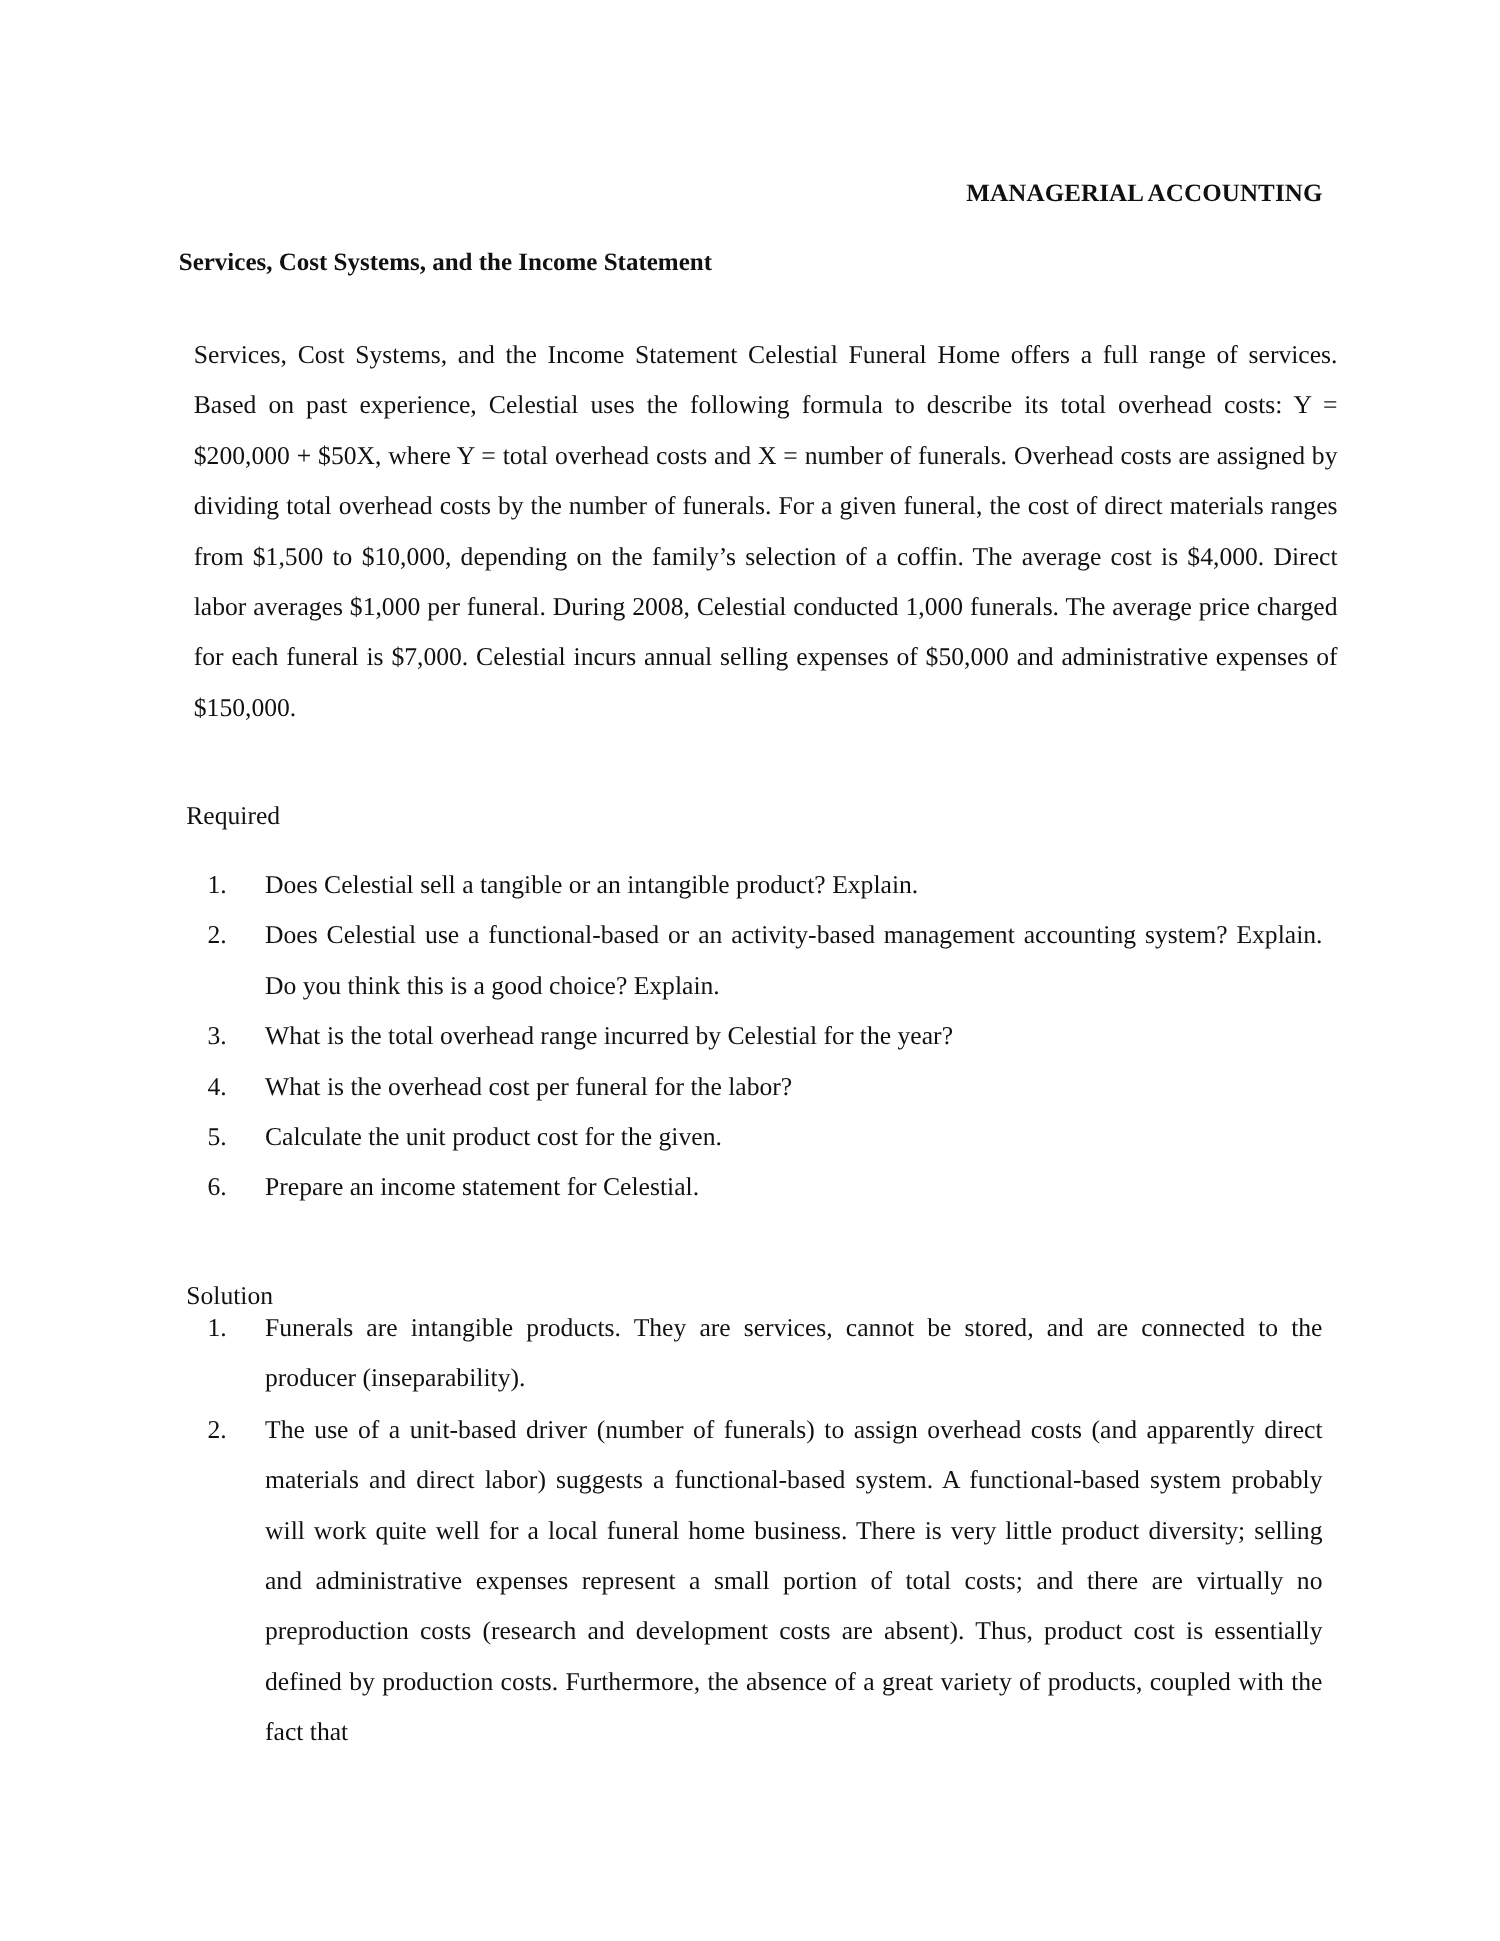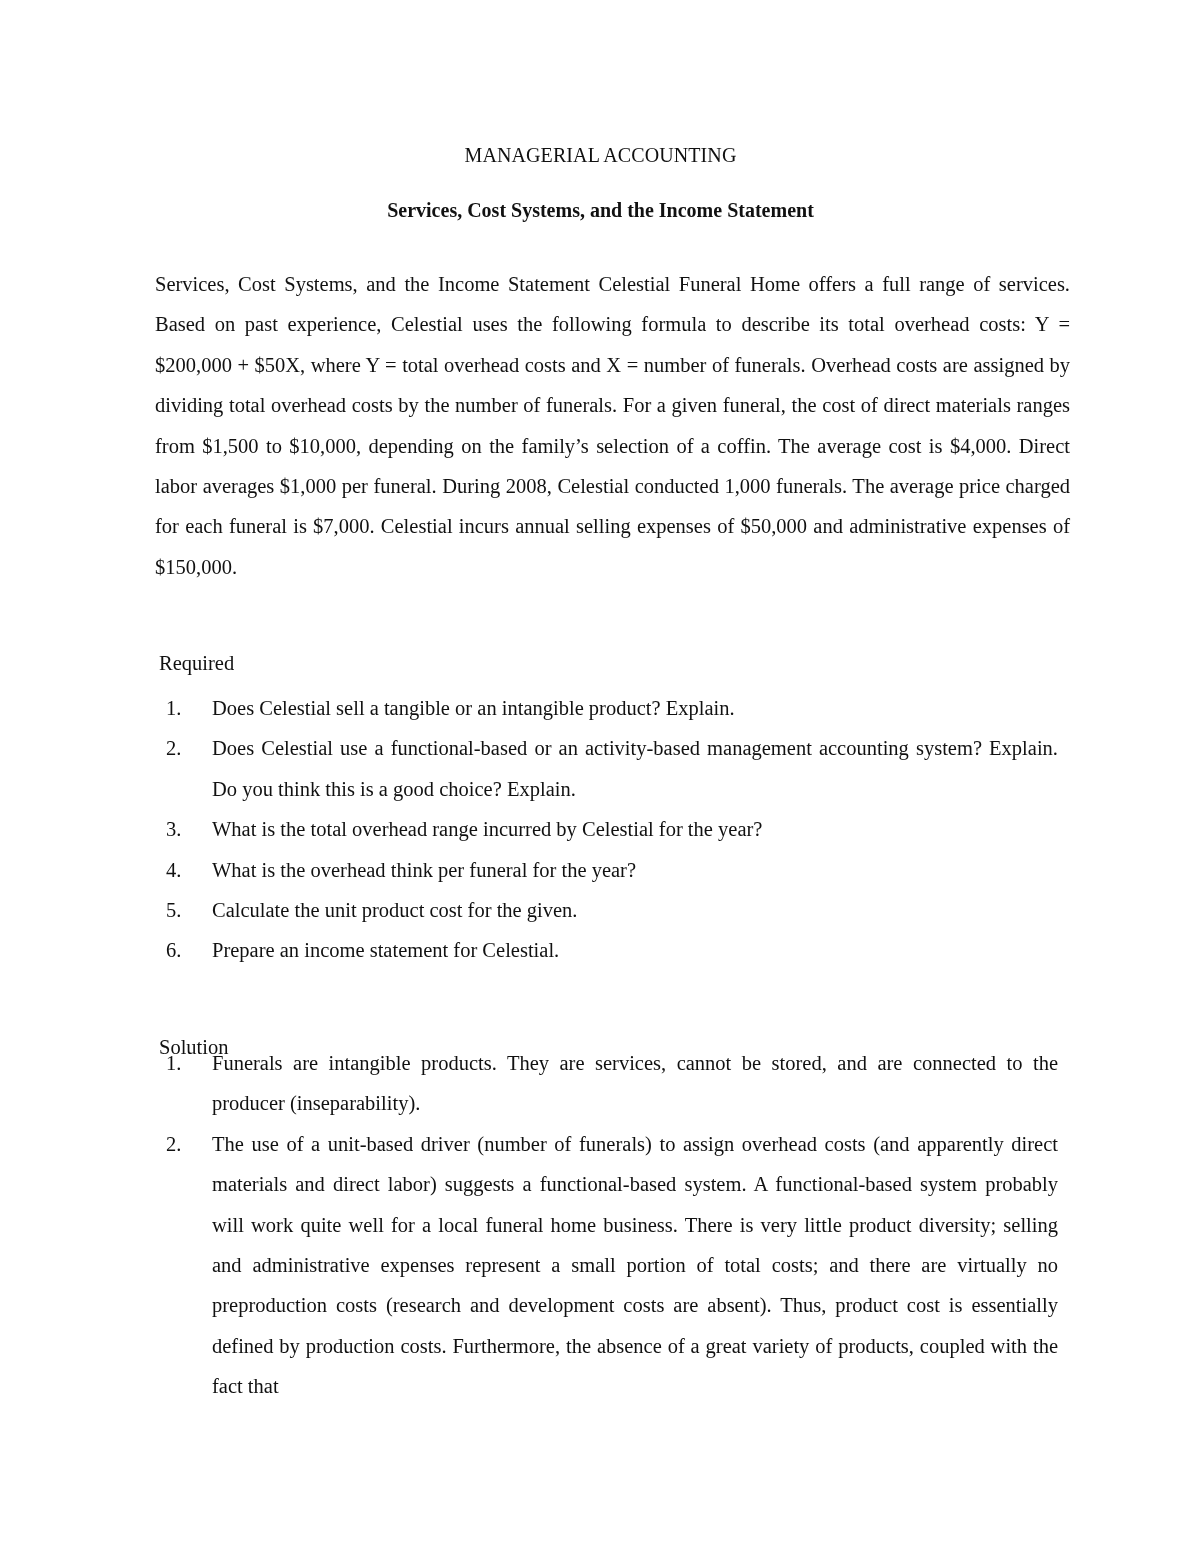--- a/index.html
+++ b/index.html
@@ -4,33 +4,33 @@
   <style>
     html, body { margin: 0; padding: 0; background: #ffffff; }
     body {
       width: 1200px; height: 1553px; position: relative; overflow: hidden;
       font-family: "Liberation Serif", "DejaVu Serif", serif;
       color: #111111;
     }
     .page { position: absolute; left: 143px; top: 0; width: 915px; }
     .title {
       position: absolute; top: 144px; left: 0; width: 915px;
-      text-align: center; font-weight: normal; font-size: 20px; letter-spacing: 0.1px;
+      text-align: right; font-weight: bold; font-size: 20px; letter-spacing: 0.1px;
     }
     .subtitle {
       position: absolute; top: 199px; left: 0; width: 915px;
-      text-align: center; font-weight: bold; font-size: 20px;
+      text-align: left; font-weight: bold; font-size: 20px;
     }
     .para {
       position: absolute; top: 252px; left: 0; width: 915px;
       font-size: 20.5px; line-height: 40.4px; text-align: justify;
       text-align-last: left; margin: 12px;
     }
     .heading {
-      position: absolute; left: 0; font-size: 20.5px; margin: 16px;
+      position: absolute; left: 0; font-size: 20.5px; margin: 6px;
     }
     .required-heading { top: 636px; }
     .solution-heading { top: 1020px; }
     ol.list {
       position: absolute; left: 0; width: 915px; margin: 0; padding: 0;
       list-style: none; font-size: 20.5px; line-height: 40.4px;
     }
     ol.list li { position: relative; padding-left: 69px; margin-bottom: 0; }
     ol.list li .num {
       position: absolute; left: 23px; top: 0;
@@ -58,21 +58,21 @@
     <li>
       <span class="num">2.</span>
       <span class="text">Does Celestial use a functional-based or an activity-based management accounting system? Explain. Do you think this is a good choice? Explain.</span>
     </li>
     <li>
       <span class="num">3.</span>
       <span class="text">What is the total overhead range incurred by Celestial for the year?</span>
     </li>
     <li>
       <span class="num">4.</span>
-      <span class="text">What is the overhead think per funeral for the year?</span>
+      <span class="text">What is the overhead cost per funeral for the labor?</span>
     </li>
     <li>
       <span class="num">5.</span>
       <span class="text">Calculate the unit product cost for the given.</span>
     </li>
     <li>
       <span class="num">6.</span>
       <span class="text">Prepare an income statement for Celestial.</span>
     </li>
   </ol>

